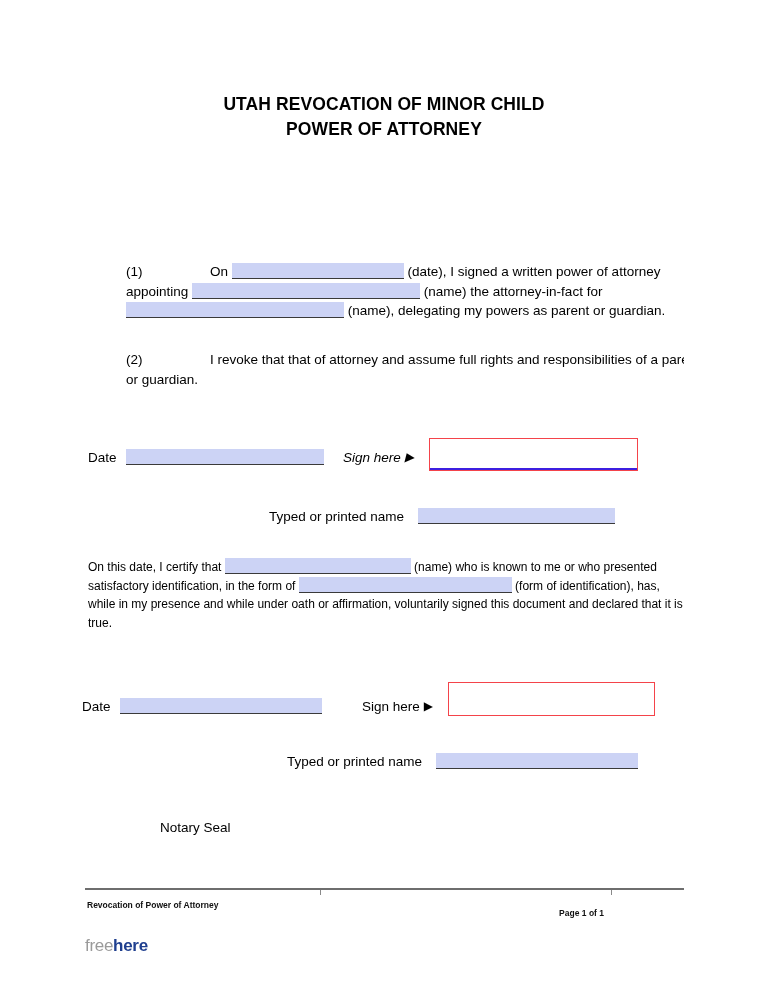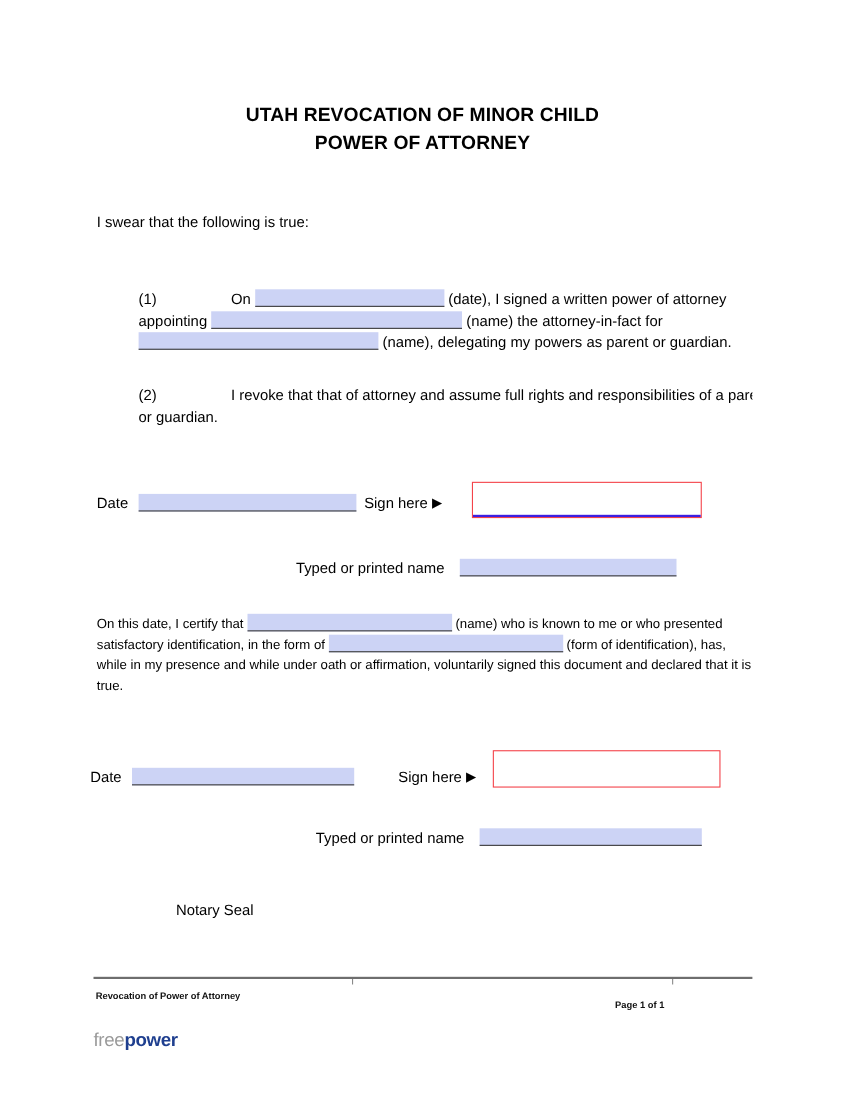--- a/index.html
+++ b/index.html
@@ -170,36 +170,35 @@
 </head>
 <body>
 
 <div class="page">
 
   <div class="title-block">
     <span class="title-line">UTAH REVOCATION OF MINOR CHILD</span>
     <span class="title-line">POWER OF ATTORNEY</span>
   </div>
 
-  <div class="intro">I swear that the following is true:</div>
 
   <div class="clause" id="clause-1">
     <span class="num">(1)</span>
     <span class="body"><span>On </span><span class="field" style="width:172px"></span><span> (date), I signed a written power of attorney appointing </span><span class="field" style="width:228px"></span><span> (name) the attorney-in-fact for </span><span class="field" style="width:218px"></span><span> (name), delegating my powers as parent or guardian.</span></span>
   </div>
 
   <div class="clause" id="clause-2">
     <span class="num">(2)</span>
     <span class="body">I revoke that that of attorney and assume full rights and responsibilities of a parent or guardian.</span>
   </div>
 
   <div class="sig-row" style="left:88px; top:449px;">
     <span class="label-inline">Date</span>
     <span class="field" style="width:198px; margin-left:6px;"></span>
-    <span class="sign-here" style="margin-left:3px;"><span>Sign here</span>
+    <span class="sign-here" style="margin-left:15px;font-style:italic;"><span>Sign here</span>
       <span class="tri">▶</span></span>
   </div>
   <div class="sig-box with-underline" style="left:429px; top:438px; width:209px; height:33px;"></div>
 
   <div class="sig-row" style="left:269px; top:508px;">
     <span class="label-inline">Typed or printed name</span>
     <span class="field" style="width:197px; margin-left:10px;"></span>
   </div>
 
   <div class="notary-para"><span>On this date, I certify that </span><span class="field" style="width:186px"></span><span> (name) who is known to me or who presented satisfactory identification, in the form of </span><span class="field" style="width:213px"></span><span> (form of identification), has, while in my presence and while under oath or affirmation, voluntarily signed this document and declared that it is true.</span></div>
@@ -217,15 +216,15 @@
     <span class="field" style="width:202px; margin-left:10px;"></span>
   </div>
 
   <div class="notary-seal">Notary Seal</div>
 
   <div class="footer-rule"></div>
   <div class="footer-tick" style="left:320px;"></div>
   <div class="footer-tick" style="left:611px;"></div>
   <div class="footer-left">Revocation of Power of Attorney</div>
   <div class="footer-right">Page 1 of 1</div>
-  <div class="brand"><span class="free">free</span><span class="forms">power</span></div>
+  <div class="brand"><span class="free">free</span><span class="forms">here</span></div>
 
 </div>
 
 </body></html>

